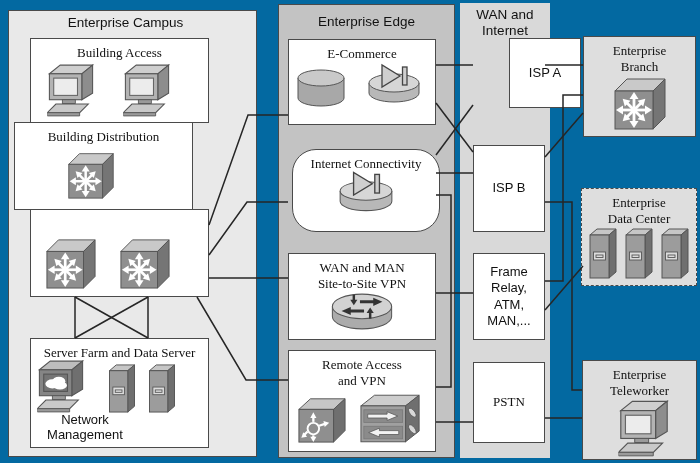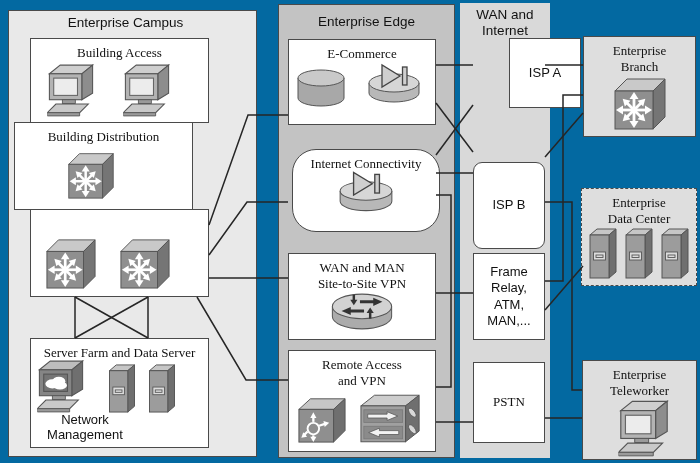--- a/index.html
+++ b/index.html
@@ -228,21 +228,21 @@
       </svg>
   </div>
 
   <div class="col wan-outer" style="left:460px;top:3px;width:90px;height:455px;"></div>
   <div class="hdr" style="left:460px;top:7px;width:90px;">WAN and
 Internet</div>
 
   <div class="wbox" style="left:473px;top:38px;width:72px;height:70px;margin-left:36px;">
     <div class="center-label">ISP A</div>
   </div>
-  <div class="wbox" style="left:473px;top:162px;width:72px;height:87px;border-radius:9px;">
+  <div class="wbox" style="left:473px;top:145px;width:72px;height:87px;">
     <div class="center-label">ISP B</div>
   </div>
   <div class="wbox" style="left:473px;top:253px;width:72px;height:87px;">
     <div class="center-label">Frame
 Relay,
 ATM,
 MAN,...</div>
   </div>
   <div class="wbox" style="left:473px;top:362px;width:72px;height:81px;font-family:Liberation Serif, serif;">
     <div class="center-label">PSTN</div>

